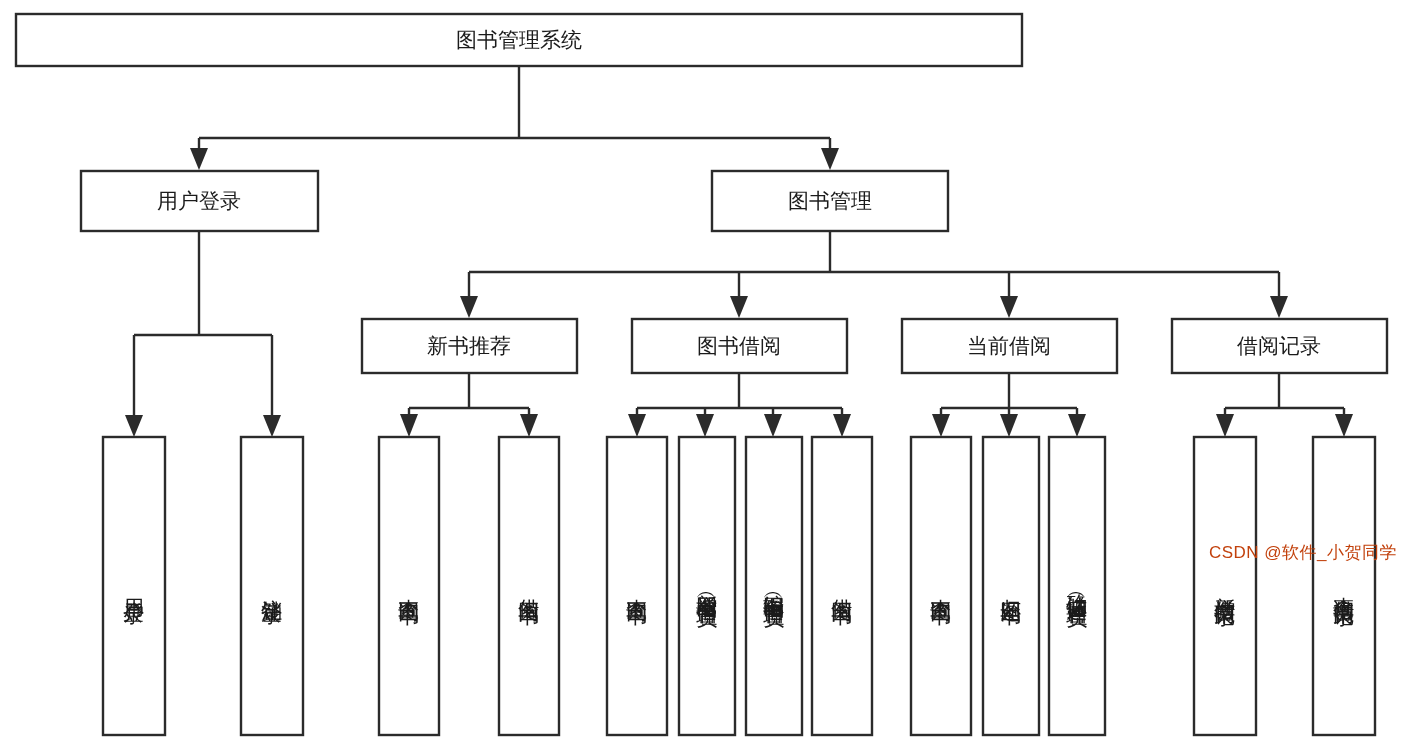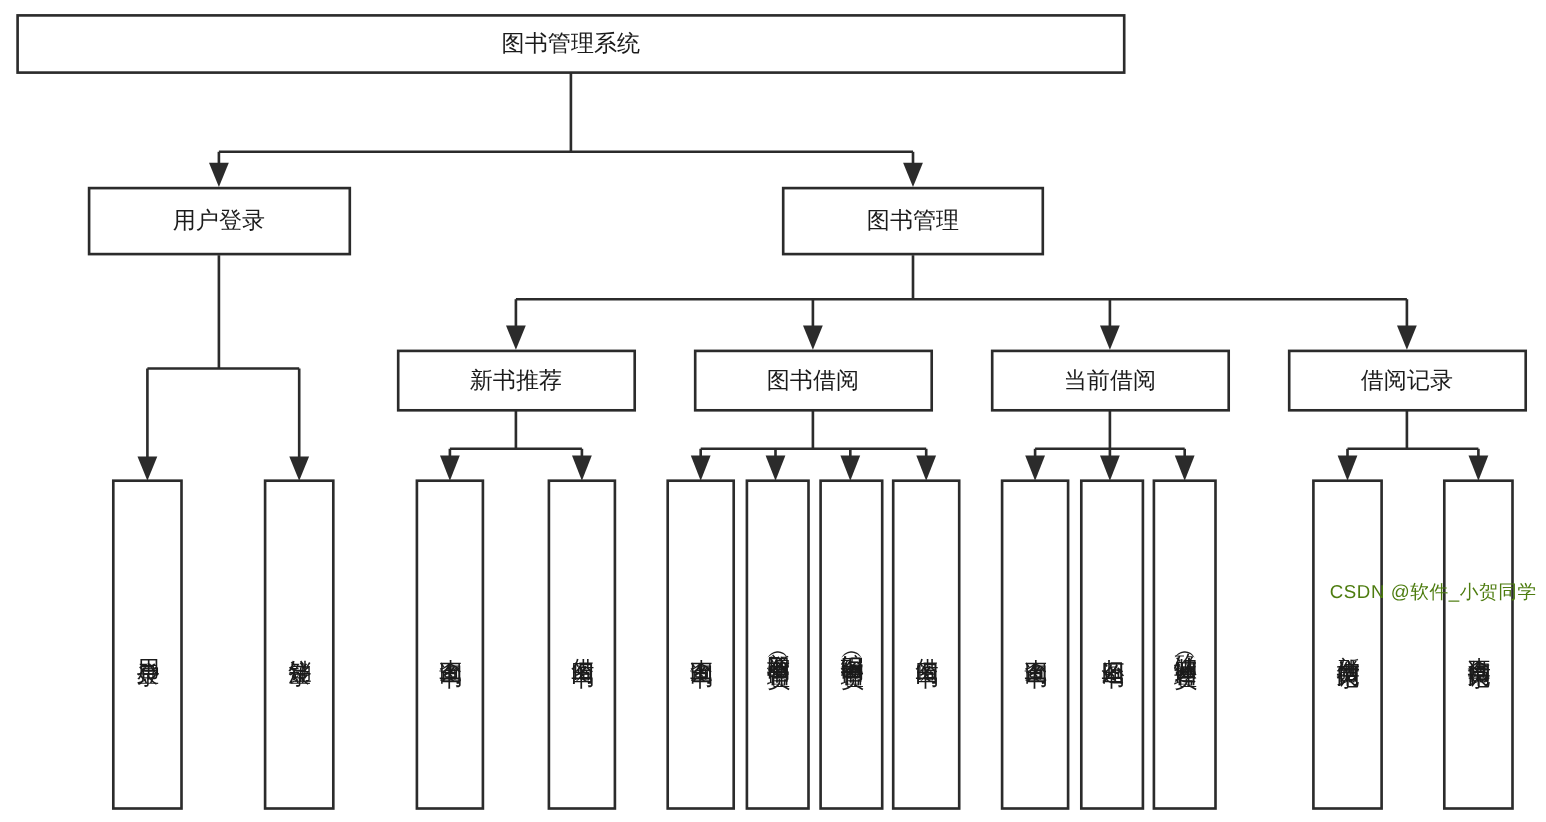--- a/index.html
+++ b/index.html
@@ -25,23 +25,23 @@
     line-height:1.12;
     color:#1b1b1b;
     display:flex;
     align-items:center;
     justify-content:center;
     letter-spacing:2px;
     white-space:nowrap;
     pointer-events:none;
   }
   #watermark{
-    position:absolute;right:8px;bottom:22px;
+    position:absolute;right:8px;bottom:8px;
     font-family:"Liberation Sans","DejaVu Sans",sans-serif;
-    font-size:17px;color:#4d7c0f;letter-spacing:0.5px;white-space:nowrap;
+    font-size:17px;color:#c2410c;letter-spacing:0.5px;white-space:nowrap;
   }
 </style>
 </head>
 <body>
 
 <div id="diagram-root">
 
   <svg id="tree" viewBox="0 0 1405 747">
 
     <g>

